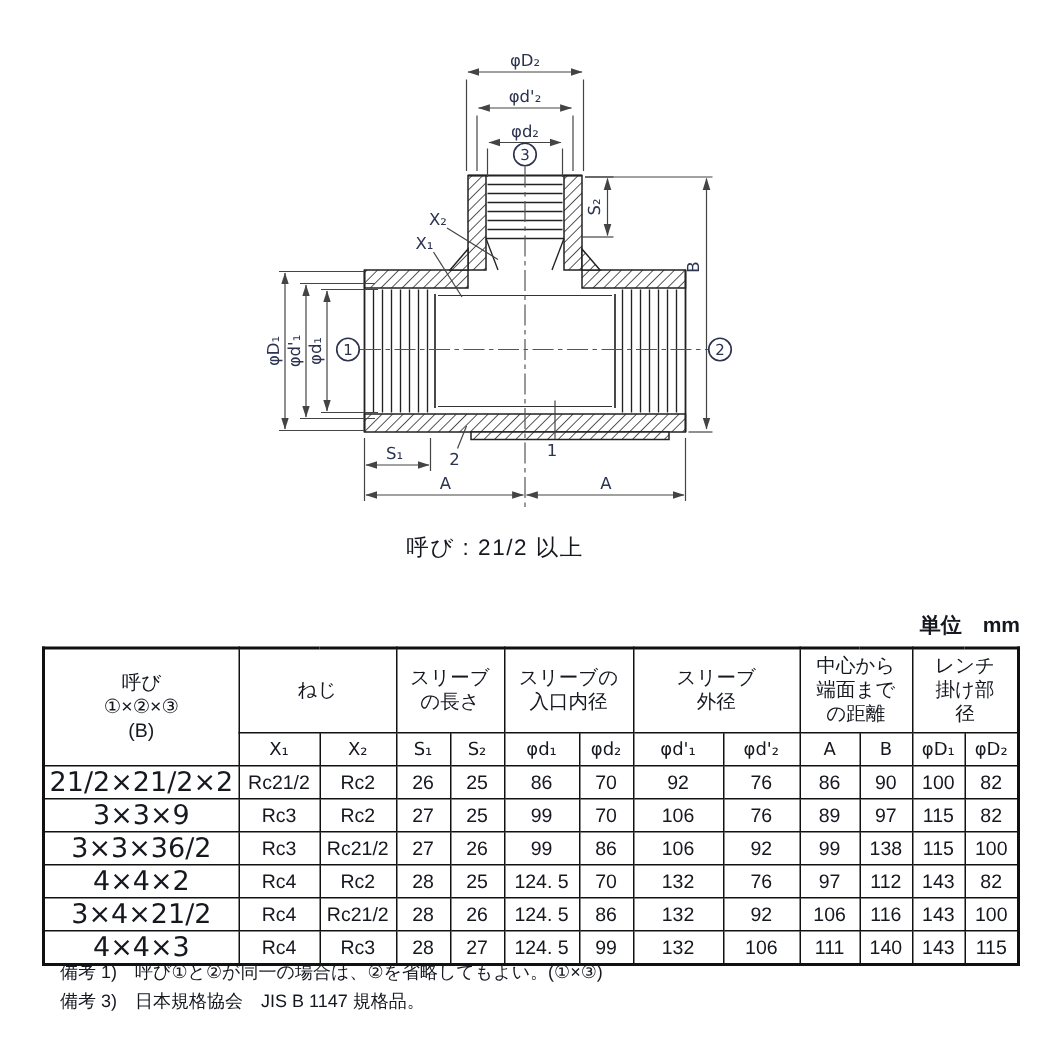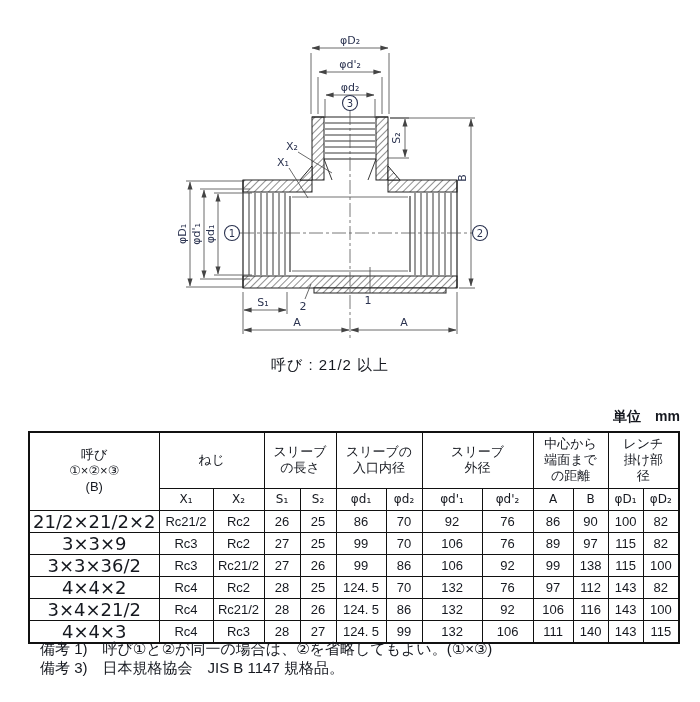--- a/index.html
+++ b/index.html
@@ -25,21 +25,21 @@
                text-align:center; font-weight:normal; overflow:hidden; }
   table.spec thead tr.grp { height:56px;padding-left:32px; }
   table.spec thead tr.sub { height:22px; }
   table.spec tbody tr { height:20px; }
   .prewrap { white-space:pre-line; line-height:1.25; }
   td.rowname { text-align:left; padding-left:3px; font-size:18px;
                font-family:"DejaVu Sans",sans-serif; }
   .subhead { font-family:"DejaVu Sans",sans-serif; font-size:12px; }
 
   
-  .notes { position:absolute; top:639px; left:40px; font-size:15px; line-height:19px; }
+  .notes { position:absolute; top:639px; left:40px; font-size:12px; line-height:19px; }
   .note-line { white-space:pre; }
 </style>
 </head>
 <body>
 
 <div class="sheet">
 
   <svg id="drawing" width="700" height="352" viewBox="0 0 700 352">
     <defs>
       <pattern id="hatch" width="5" height="5" patternUnits="userSpaceOnUse" patternTransform="rotate(45)">

